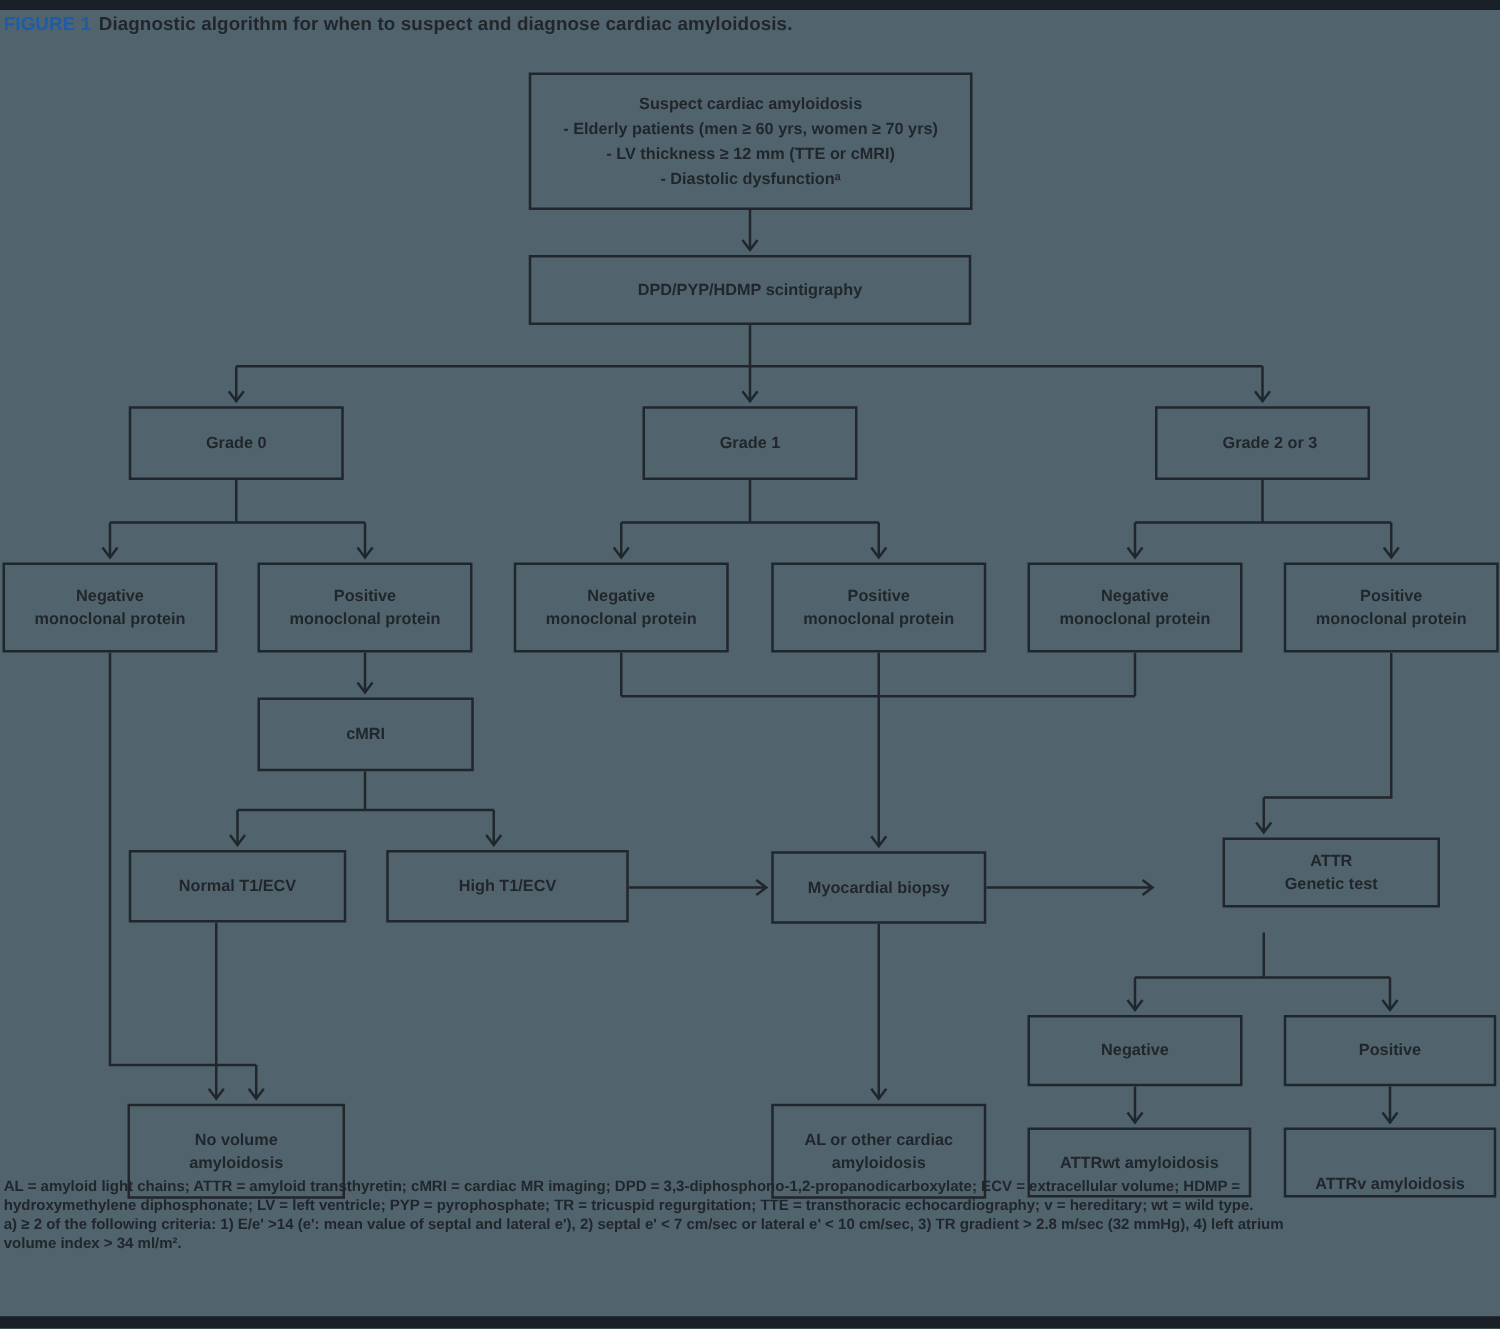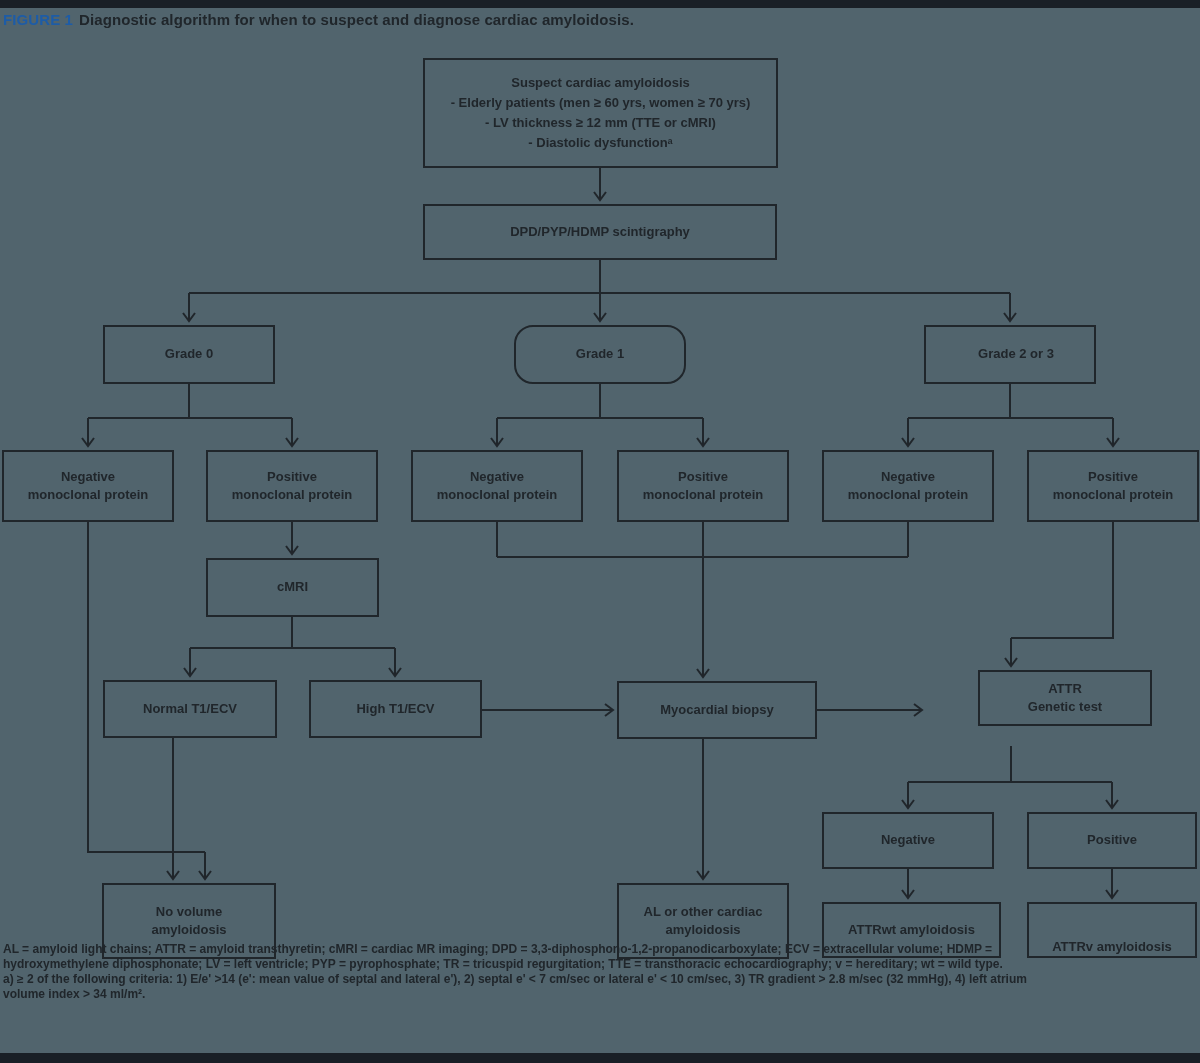--- a/index.html
+++ b/index.html
@@ -107,21 +107,21 @@
     <span class="l">- Diastolic dysfunctionᵃ</span>
   </div>
 
   <div class="node" style="left:423px;top:204px;width:354px;height:56px;">
     <span class="l">DPD/PYP/HDMP scintigraphy</span>
   </div>
 
   <div class="node" style="left:103px;top:325px;width:172px;height:59px;">
     <span class="l">Grade 0</span>
   </div>
-  <div class="node" style="left:514px;top:325px;width:172px;height:59px;border-radius:19px;">
+  <div class="node" style="left:514px;top:325px;width:172px;height:59px;">
     <span class="l">Grade 1</span>
   </div>
   <div class="node" style="left:924px;top:325px;width:172px;height:59px;padding-left:12px;">
     <span class="l">Grade 2 or 3</span>
   </div>
 
   <div class="node" style="left:2px;top:450px;width:172px;height:72px;">
     <span class="l">Negative</span>
     <span class="l">monoclonal protein</span>
   </div>
@@ -146,24 +146,24 @@
     <span class="l">monoclonal protein</span>
   </div>
 
   <div class="node" style="left:206px;top:558px;width:173px;height:59px;">
     <span class="l">cMRI</span>
   </div>
 
   <div class="node" style="left:103px;top:680px;width:174px;height:58px;">
     <span class="l">Normal T1/ECV</span>
   </div>
-  <div class="node" style="left:309px;top:680px;width:173px;height:58px;">
+  <div class="node" style="left:309px;top:680px;width:194px;height:58px;">
     <span class="l">High T1/ECV</span>
   </div>
-  <div class="node" style="left:617px;top:681px;width:200px;height:58px;">
+  <div class="node" style="left:617px;top:681px;width:172px;height:58px;">
     <span class="l">Myocardial biopsy</span>
   </div>
   <div class="node" style="left:978px;top:670px;width:174px;height:56px;">
     <span class="l">ATTR</span>
     <span class="l">Genetic test</span>
   </div>
 
   <div class="node" style="left:822px;top:812px;width:172px;height:57px;">
     <span class="l">Negative</span>
   </div>

